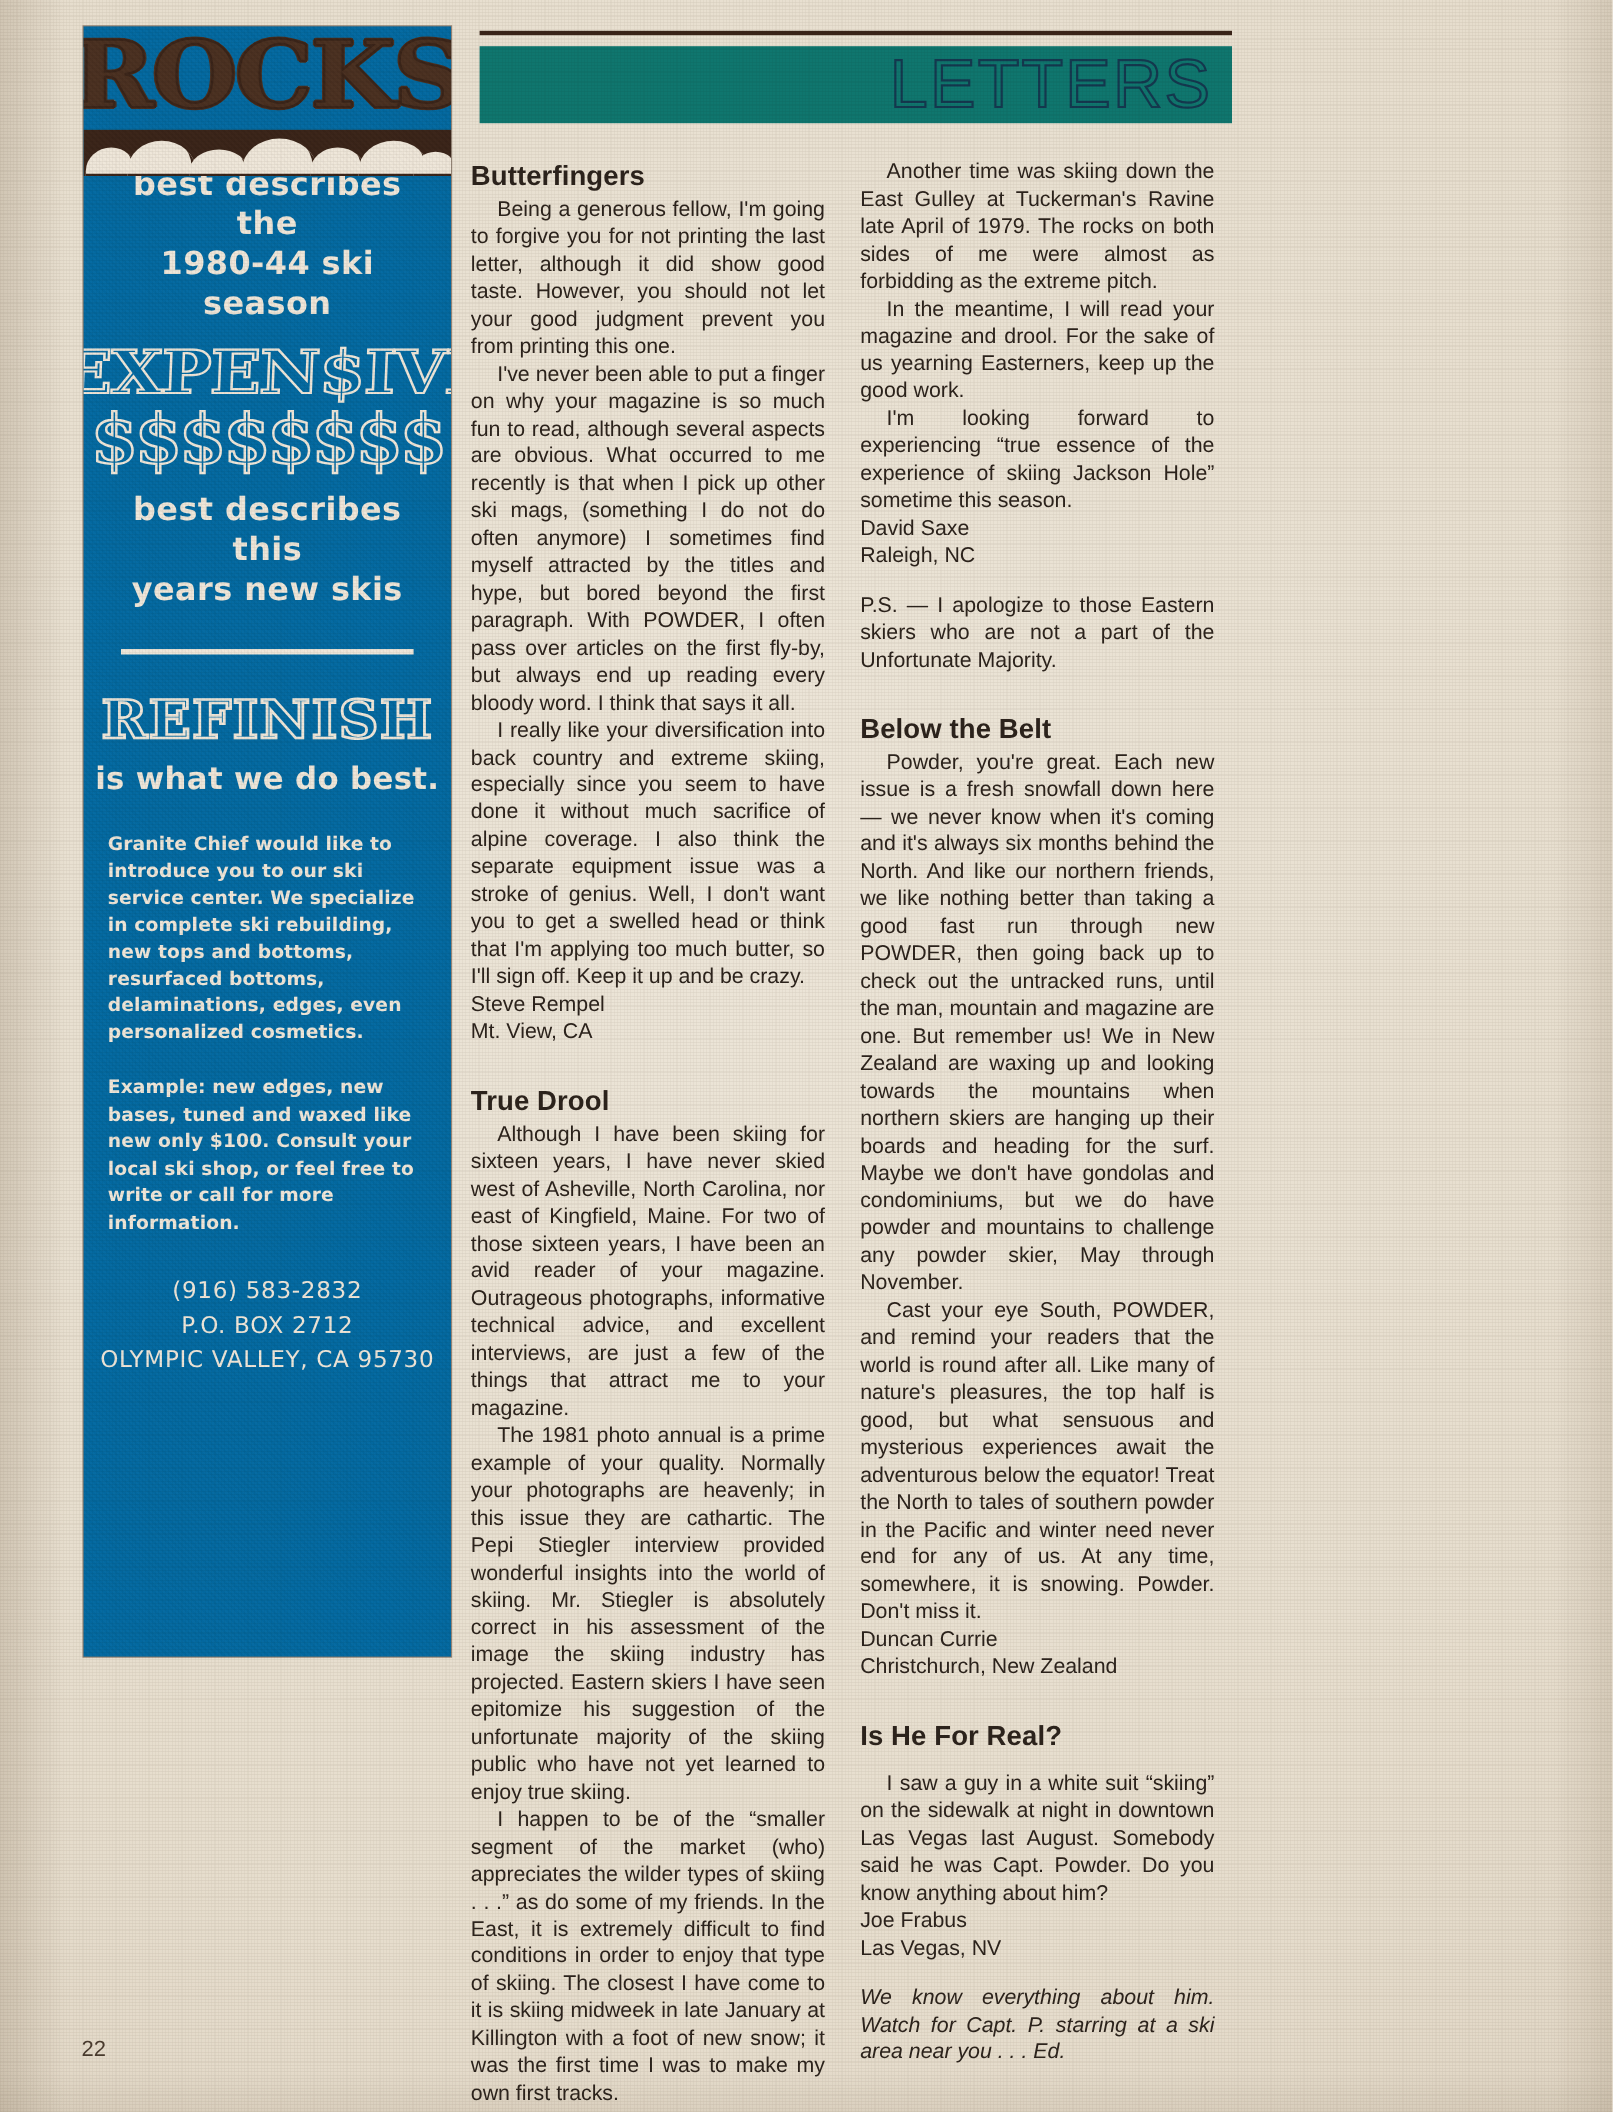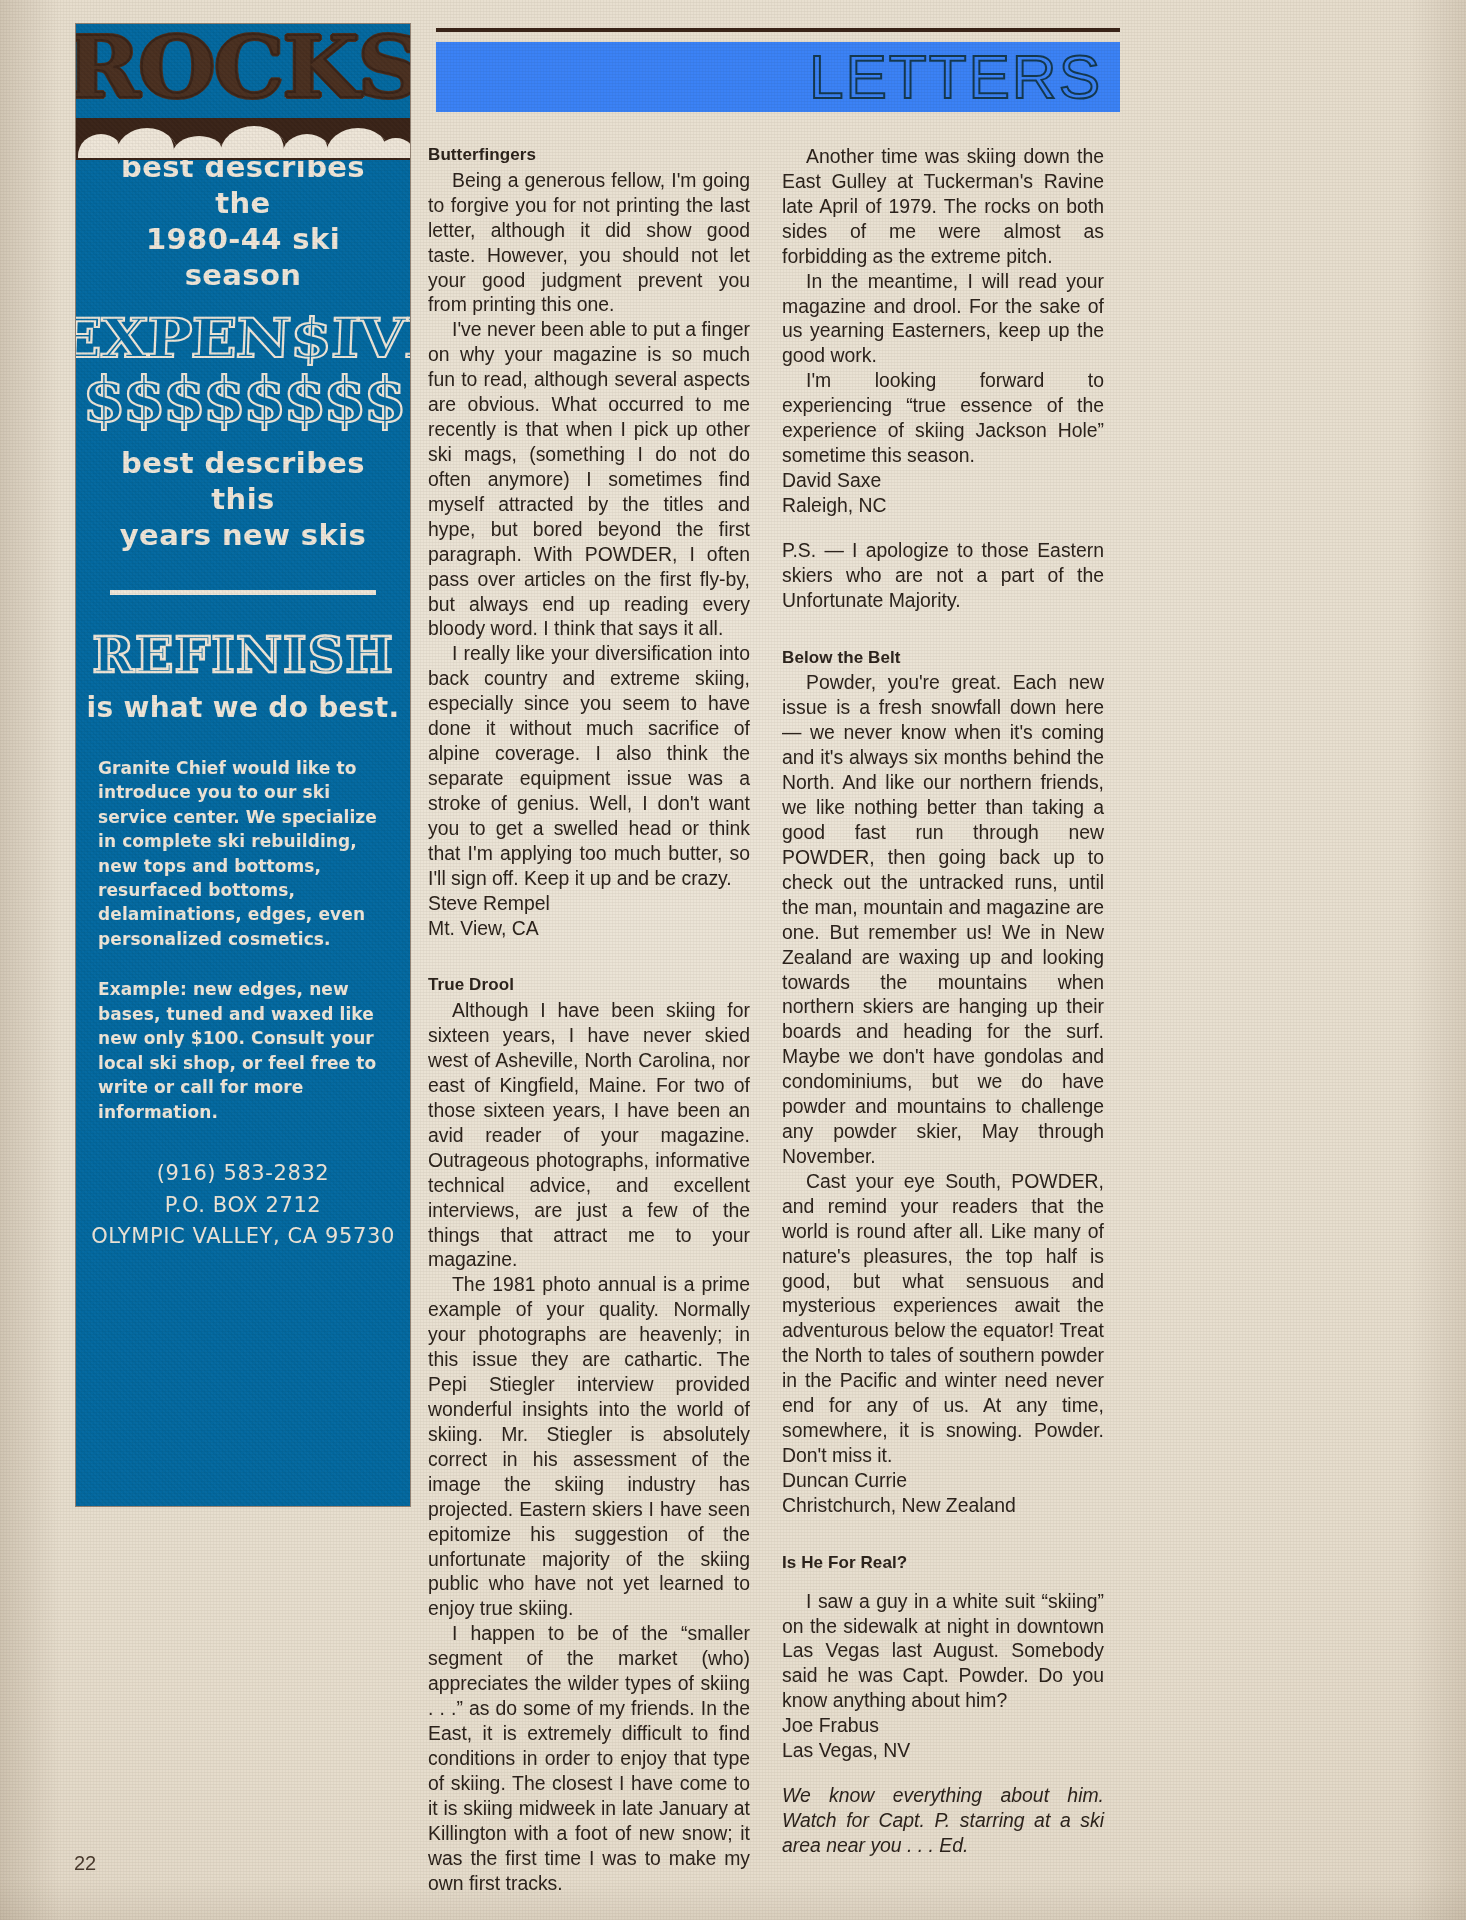--- a/index.html
+++ b/index.html
@@ -135,21 +135,21 @@
     text-align:center;letter-spacing:.6px;
     margin:34px 0 30px;
   }
 
   
   .rule-top{
     position:absolute;left:436px;top:28px;width:684px;height:4px;background:#3a2418;
   }
   .banner{
     position:absolute;left:436px;top:42px;width:684px;height:70px;
-    background:#3b82f6;
+    background:#0f766e;
     text-align:center;
   }
   .banner-title{
     position:absolute;right:18px;top:4px;
     font-family:"Liberation Sans", sans-serif;
     font-size:62px;line-height:62px;letter-spacing:2px;
     color:transparent;
     -webkit-text-stroke:2px #14384f;
   }
 
@@ -158,21 +158,21 @@
     position:absolute;top:144px;width:322px;
     font-family:"Liberation Sans", sans-serif;
     font-size:19.4px;line-height:1.285;
     color:#2c231c;
     text-align:justify;
     -webkit-hyphens:none;hyphens:none;
   }
   .col-mid{left:428px;height:1760px;}
   .col-right{left:782px;height:1760px;}
   .col h3{
-    font-size:17px;font-weight:bold;margin:0 0 2px;
+    font-size:25px;font-weight:bold;margin:0 0 2px;
     letter-spacing:.1px;text-align:left;
   }
   .col p{margin:0;text-indent:24px;}
   .col p.sig{text-indent:0;text-align:left;}
   .col p.ital{text-indent:0;font-style:italic;}
   .col .gap{height:20px;}
   .col .gap-sm{height:13px;}
   .col .gap-head{height:34px;}
 
   .page-no{

